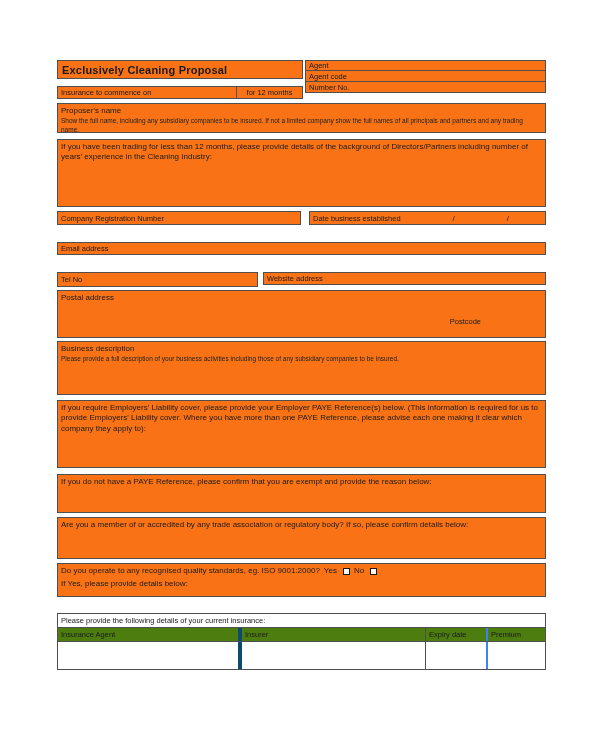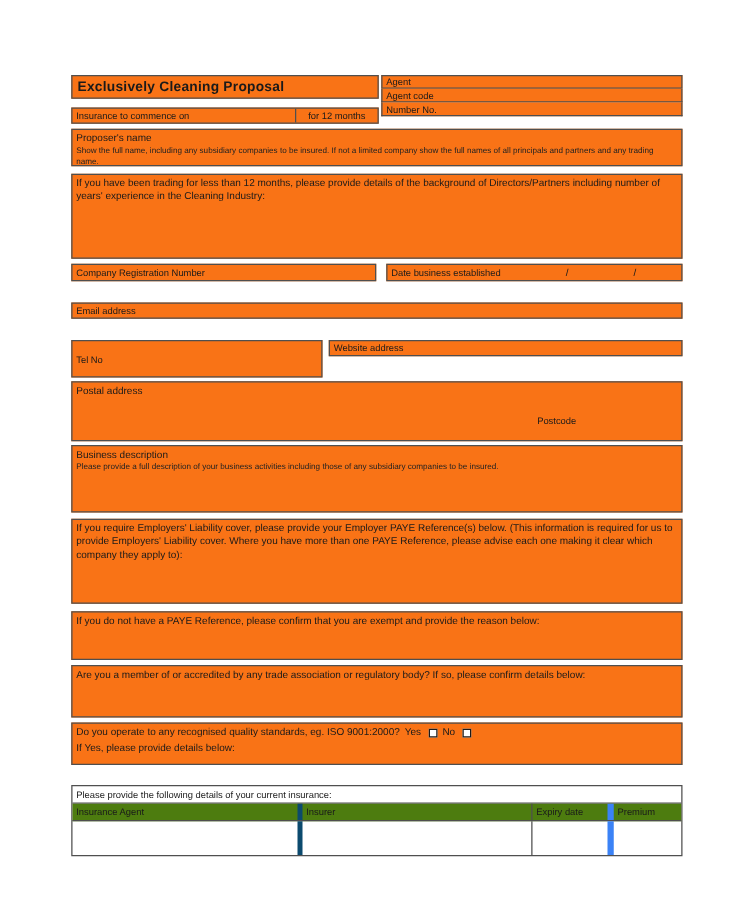--- a/index.html
+++ b/index.html
@@ -36,40 +36,40 @@
 
   
   .split-row { display:flex; justify-content:space-between; }
   .m3 { margin-top:17px; }
   .m4 { margin-top:4px; }
   .small-box { height:14px; font-size:7.5px; padding-left:3px; display:flex; align-items:center; }
   .reg-box { width:244px; }
   .date-box { width:237px; }
   .date-box .slash { margin-left:52px; font-size:8px; }
   .full-box { height:13px; font-size:7.5px; padding-left:3px; display:flex; align-items:center; }
-  .tel-box { width:201px; height:30px; }
+  .tel-box { width:201px; height:15px; }
   .web-box { width:283px; height:13px; }
 
-  .postcode { position:absolute; right:84px; bottom:10px; font-size:7.5px; }
+  .postcode { position:absolute; right:64px; bottom:10px; font-size:7.5px; }
 
   
   .q-line { display:flex; align-items:center; gap:4px; flex-wrap:wrap; }
   .chk { display:inline-block; width:7px; height:7px; border:1px solid #1a1a1a; background:#fff; margin-left:2px; }
   .q-follow { margin-top:3px; }
 
   
   .ins-block { margin-top:16px; border:1px solid #4f4f4f; }
   .ins-intro { font-size:7.5px; padding:2px 3px; border-bottom:1px solid #4f4f4f; }
   .ins-row { display:flex; align-items:stretch; }
   .ins-header { background:#4d7c0f; border-bottom:1px solid #4f4f4f;justify-content:space-between; }
   .ins-cell { font-size:7.5px; padding:2px 3px; }
   .ins-cell.c1 { width:180px; }
   .ins-cell.c2 { width:187px; border-left:4px solid #0c4a6e; }
   .ins-cell.c3 { width:61px; border-left:1px solid #4f4f4f; }
-  .ins-cell.c4 { flex:1; border-left:5px solid #3b82f6; }
+  .ins-cell.c4 { flex:1; border-left:2px solid #3b82f6; }
   .ins-empty .ins-cell { height:27px; }
 </style>
 </head>
 <body>
 
 <div class="page">
   <div class="form">
 
     <div class="top-row">
       <div class="top-left">

